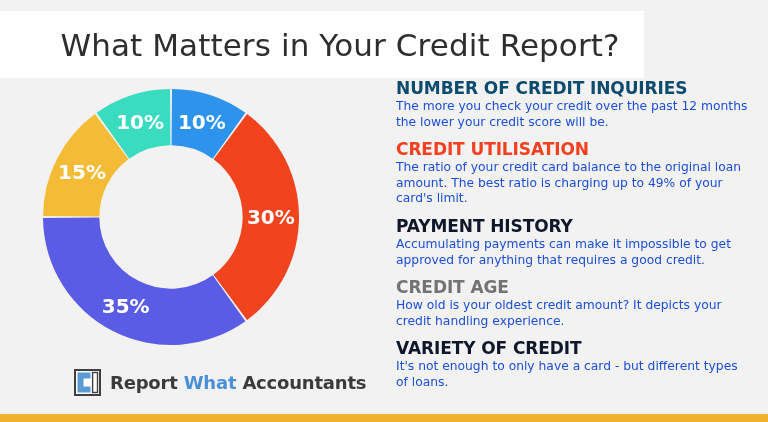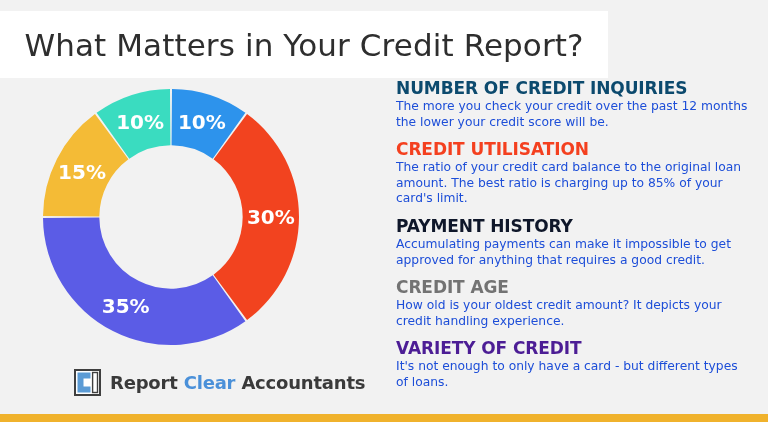--- a/index.html
+++ b/index.html
@@ -34,20 +34,21 @@
   
   .title-band {
     position: absolute;
     top: 11px; left: 0;
     width: 608px;
     height: 67px;
     background: #ffffff;
     display: flex;
     align-items: center;
     justify-content: center;
+    padding-left: 36px;
   }
   .title-text {
     font-size: 31px;
     font-weight: 400;
     color: #2e2e2e;
     letter-spacing: 0.1px;
     white-space: nowrap;
     font-family: "DejaVu Sans", sans-serif;
   }
 
@@ -190,48 +191,48 @@
             </g>
         </svg>
       </div>
 
       <div class="logo">
         <svg class="logo-mark" viewBox="0 0 27 27">
           <rect x="1" y="1" width="25" height="25" fill="#ffffff" stroke="#3f3f3f" stroke-width="2"></rect>
           <path d="M3.5 3.5 H16.5 V9.5 H9.5 V17.5 H16.5 V23.5 H3.5 Z" fill="#5b9bd5"></path>
           <rect x="18.6" y="3.5" width="4.9" height="20" fill="#ffffff" stroke="#3f3f3f" stroke-width="1.4"></rect>
         </svg>
-        <div class="logo-text"><span>Report</span>&nbsp;<span class="hl" style="color: rgb(74, 144, 217);">Clear</span>&nbsp;<span>Accountants</span></div>
+        <div class="logo-text"><span>Report</span>&nbsp;<span class="hl" style="color: rgb(74, 144, 217);">What</span>&nbsp;<span>Accountants</span></div>
       </div>
     </div>
 
     <div class="text-col">
 
       <div class="section">
         <p class="sec-head" style="color: #0c4a6e;">NUMBER OF CREDIT INQUIRIES</p>
         <p class="sec-body">The more you check your credit over the past 12 months the lower your credit score will be.</p>
       </div>
 
       <div class="section">
         <p class="sec-head" style="color: rgb(244, 64, 31);">CREDIT UTILISATION</p>
-        <p class="sec-body">The ratio of your credit card balance to the original loan amount. The best ratio is charging up to 85% of your card's limit.</p>
+        <p class="sec-body">The ratio of your credit card balance to the original loan amount. The best ratio is charging up to 49% of your card's limit.</p>
       </div>
 
       <div class="section">
         <p class="sec-head" style="color: #0f172a;">PAYMENT HISTORY</p>
         <p class="sec-body">Accumulating payments can make it impossible to get approved for anything that requires a good credit.</p>
       </div>
 
       <div class="section">
         <p class="sec-head" style="color: #737373;">CREDIT AGE</p>
         <p class="sec-body">How old is your oldest credit amount? It depicts your credit handling experience.</p>
       </div>
 
       <div class="section">
-        <p class="sec-head" style="color: #4c1d95;">VARIETY OF CREDIT</p>
+        <p class="sec-head" style="color: #0f172a;">VARIETY OF CREDIT</p>
         <p class="sec-body">It's not enough to only have a card - but different types of loans.</p>
       </div>
 
     </div>
   </div>
 
   <div class="bottom-bar" style="background: rgb(240, 178, 44);"></div>
 </div>
 
 </body></html>

